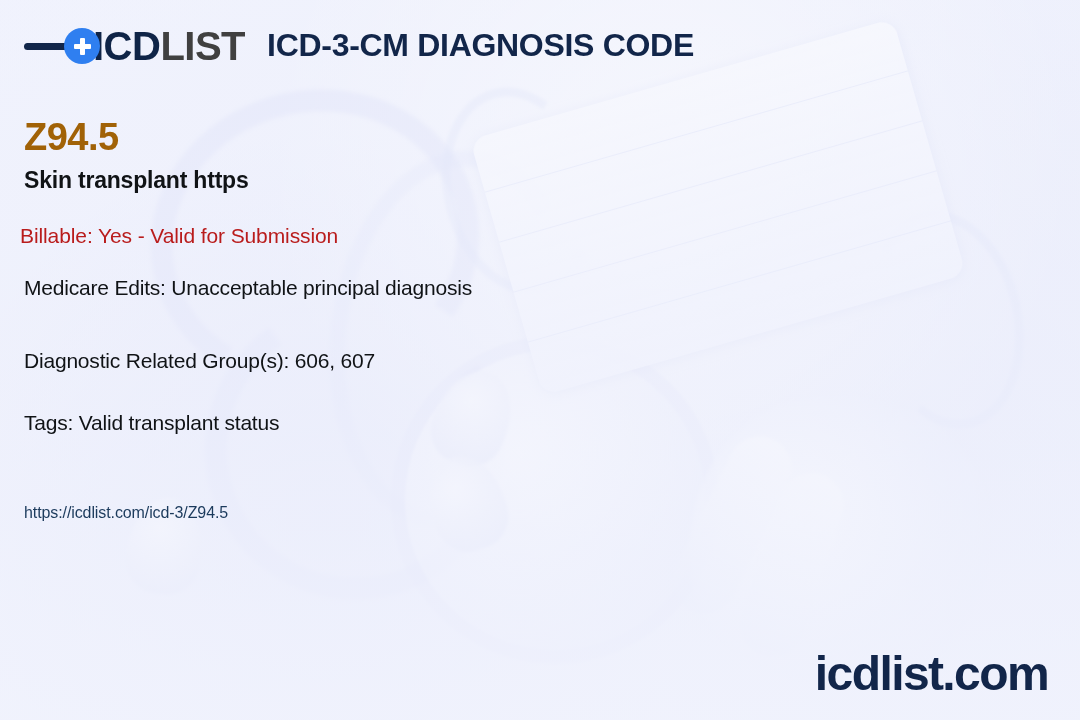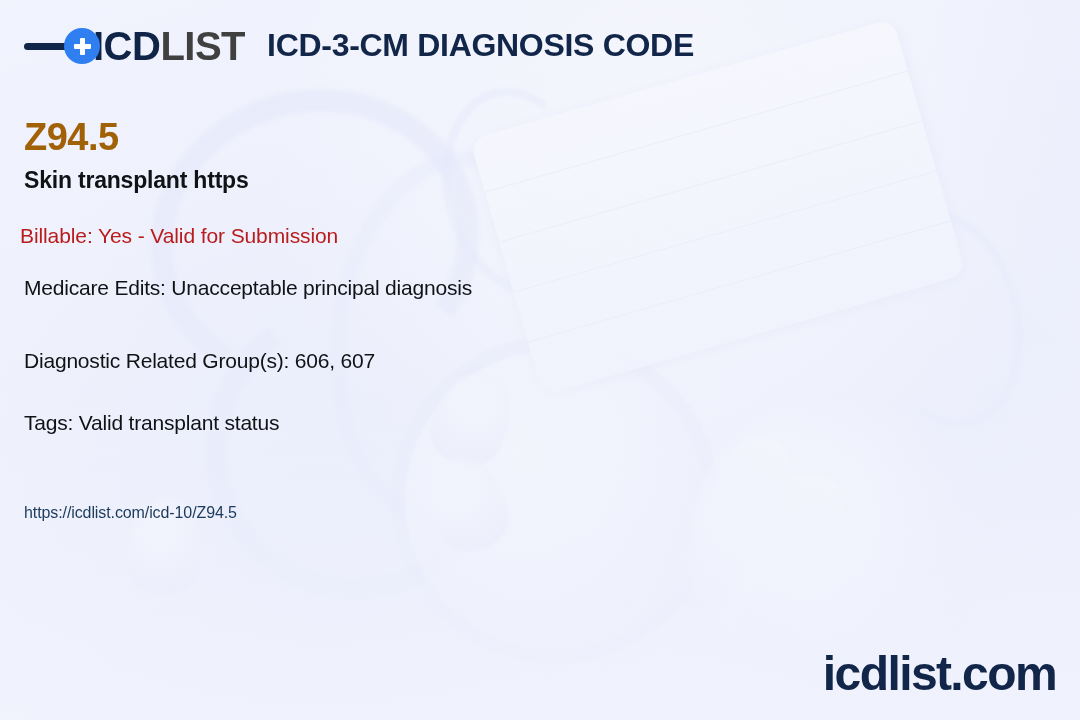--- a/index.html
+++ b/index.html
@@ -160,21 +160,21 @@
   }
   .meta-medicare { top:276px; }
   .meta-drg      { top:349px; }
   .meta-tags     { top:411px; }
   .url {
     position:absolute; left:24px; top:505px;
     font-size:16px; color:#1b3a5c; line-height:1;
     letter-spacing:-.1px;
   }
   .watermark {
-    position:absolute; right:24px; bottom:22px;
+    position:absolute; right:32px; bottom:22px;
     font-size:48px; font-weight:bold; color:#12264a;
     letter-spacing:-1.6px; line-height:1;
   }
 </style>
 </head>
 <body>
 
 <div id="canvas">
 
   <div id="bg-art">
@@ -216,18 +216,18 @@
       </div>
       <div class="header-title">ICD-3-CM DIAGNOSIS CODE</div>
     </div>
 
     <div class="code">Z94.5</div>
     <div class="desc">Skin transplant https</div>
     <div class="billable">Billable: Yes - Valid for Submission</div>
     <div class="meta meta-medicare">Medicare Edits: Unacceptable principal diagnosis</div>
     <div class="meta meta-drg">Diagnostic Related Group(s): 606, 607</div>
     <div class="meta meta-tags">Tags: Valid transplant status</div>
-    <div class="url">https://icdlist.com/icd-10/Z94.5</div>
+    <div class="url">https://icdlist.com/icd-3/Z94.5</div>
 
     <div class="watermark">icdlist.com</div>
 
   </div>
 </div>
 
 </body></html>

